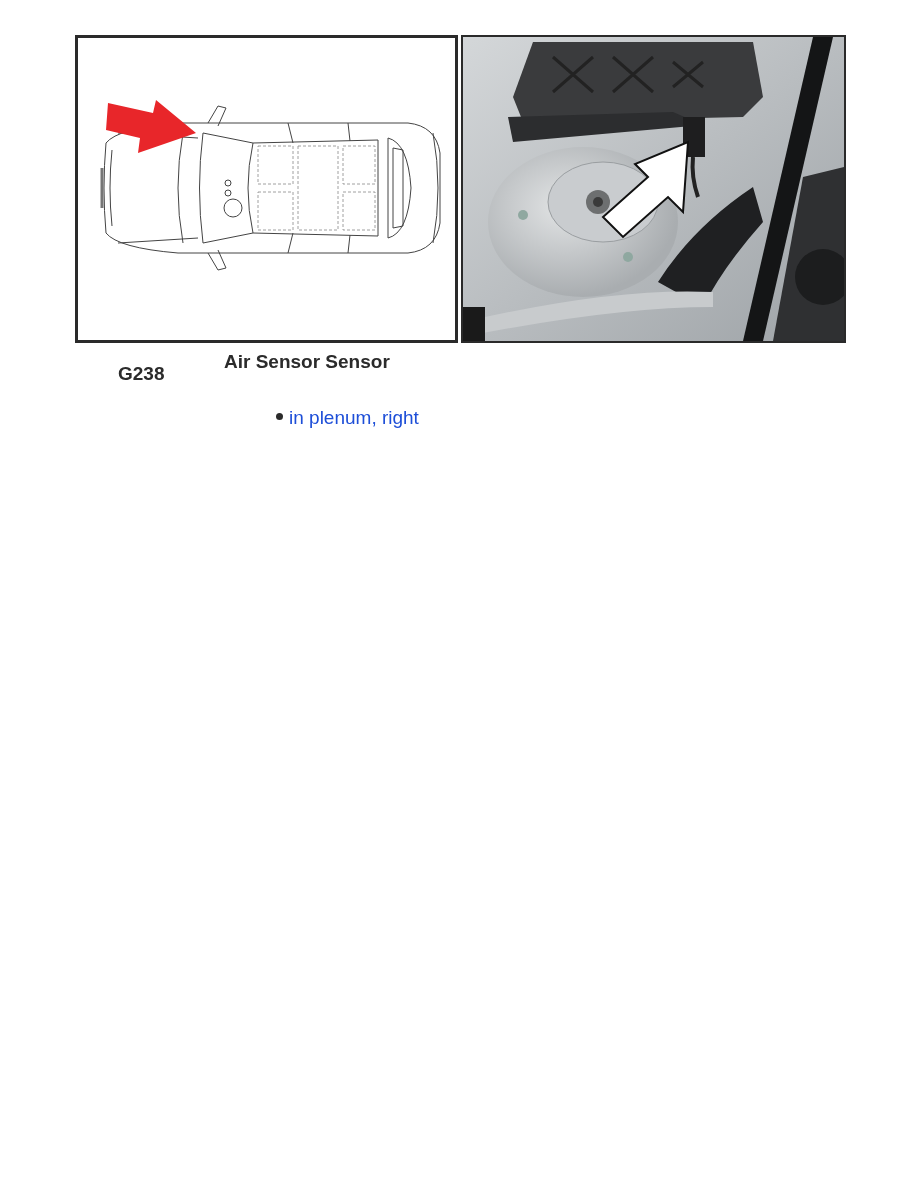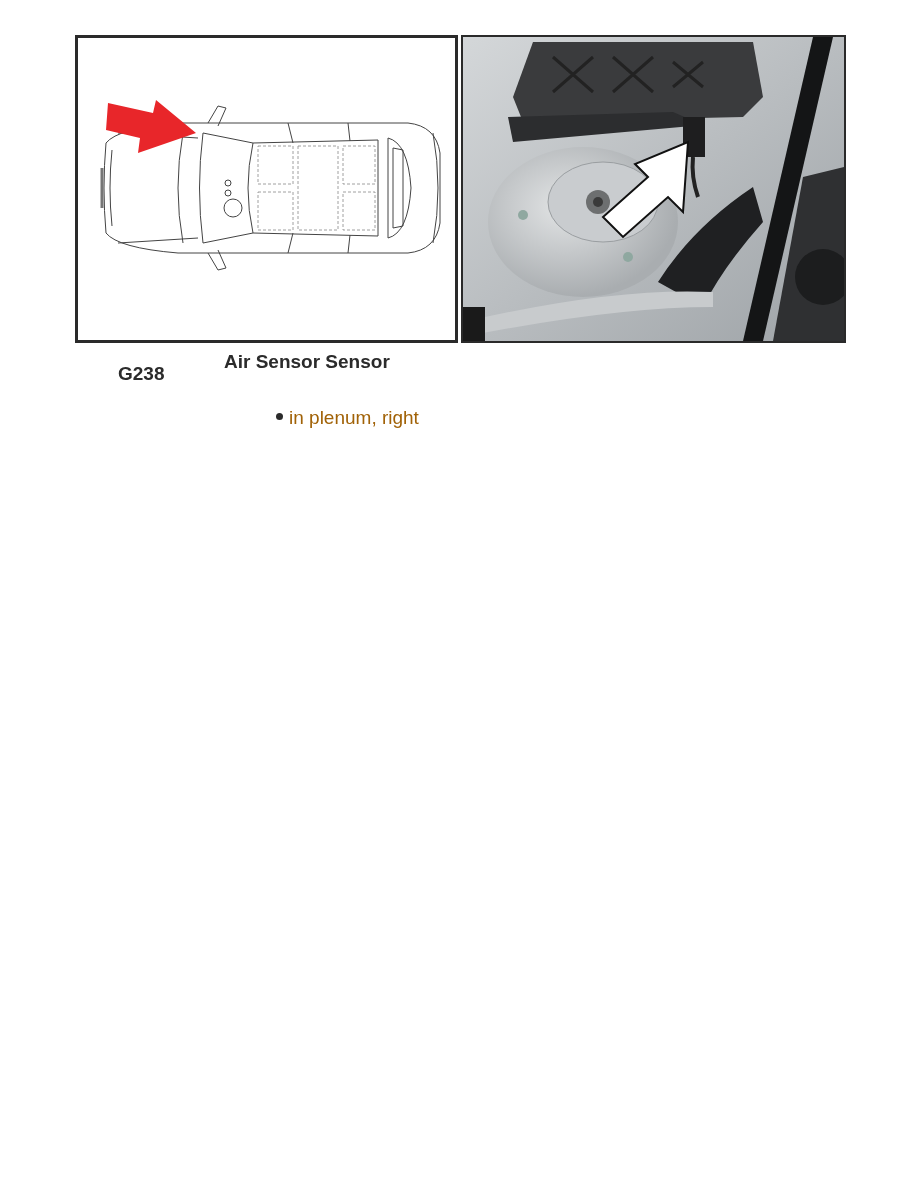--- a/index.html
+++ b/index.html
@@ -2,21 +2,21 @@
 <html><head>
 <meta charset="utf-8">
 <style>
   html, body { margin: 0; padding: 0; background: #ffffff; }
   body { width: 918px; height: 1188px; position: relative; overflow: hidden; font-family: "Liberation Sans", sans-serif; color: #1a1a1a; }
   .panel { position: absolute; box-sizing: border-box; }
   #diagram-panel { left: 75px; top: 35px; width: 383px; height: 308px; border: 3px solid #2a2a2a; background: #fff; }
   #photo-panel { left: 461px; top: 35px; width: 385px; height: 308px; border: 2px solid #2a2a2a; background: #b8bcbf; overflow: hidden; }
   .caption-code { position: absolute; left: 118px; top: 351px; font-size: 19px; font-weight: bold; color: #2b2b2b; margin-top: 12px; }
   .caption-title { position: absolute; left: 224px; top: 351px; font-size: 19px; font-weight: bold; color: #2b2b2b; }
-  .bullet-line { position: absolute; left: 276px; top: 407px; font-size: 19px; color: #a16207; }
+  .bullet-line { position: absolute; left: 276px; top: 407px; font-size: 19px; color: #1d4ed8; }
   .bullet-dot { display: inline-block; width: 7px; height: 7px; border-radius: 50%; background: #2b2b2b; vertical-align: middle; margin-right: 6px; position: relative; top: -2px; }
   svg { display: block; }
 </style>
 </head>
 <body>
 
 <div id="diagram-panel" class="panel">
   <svg width="377" height="302" viewBox="0 0 377 302">
     <g fill="none" stroke="#444" stroke-width="1">
 

